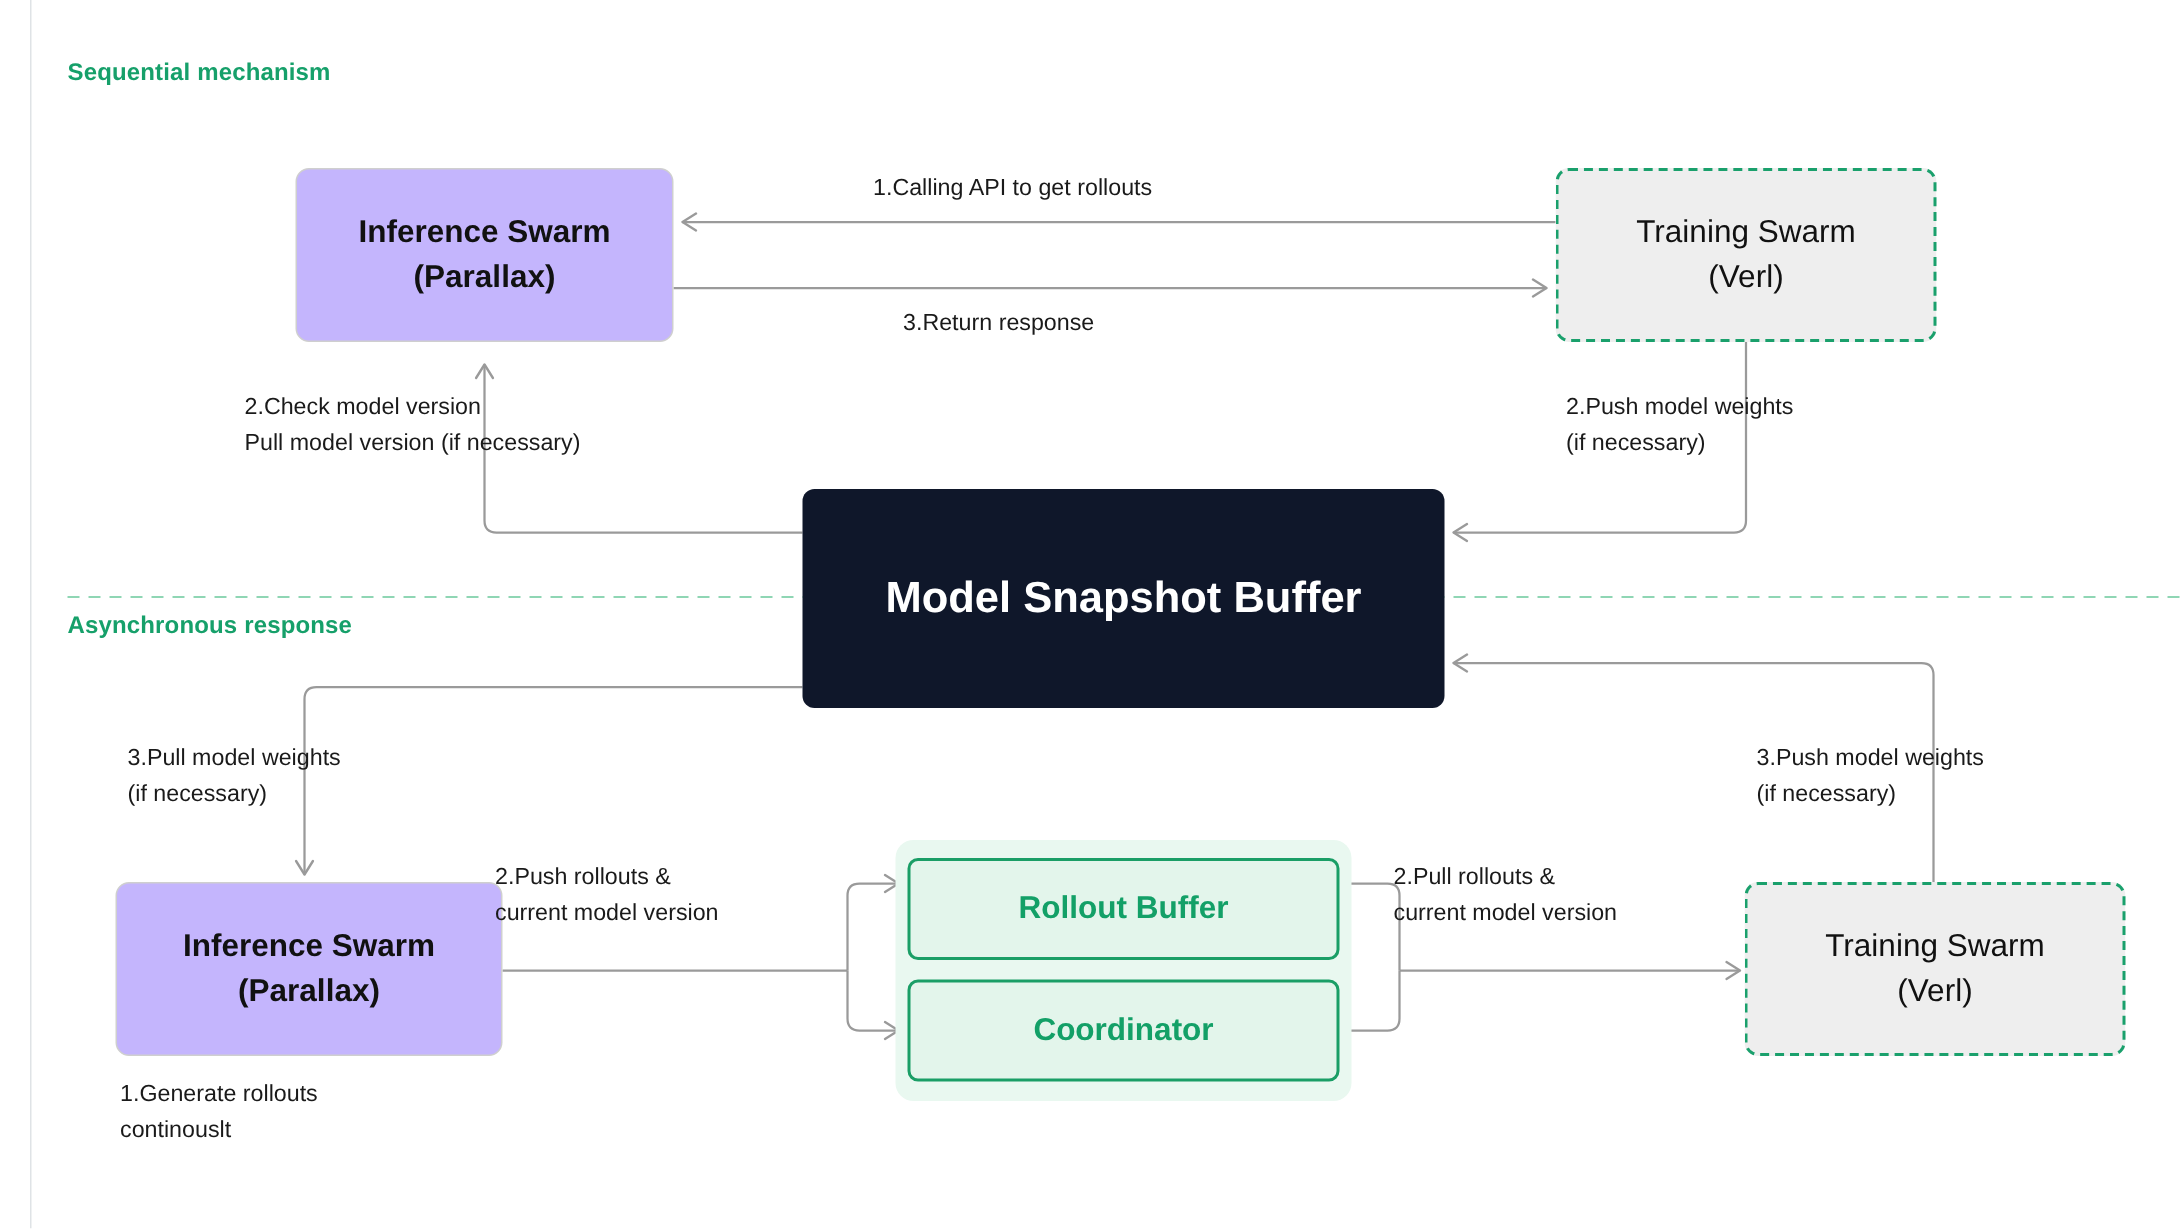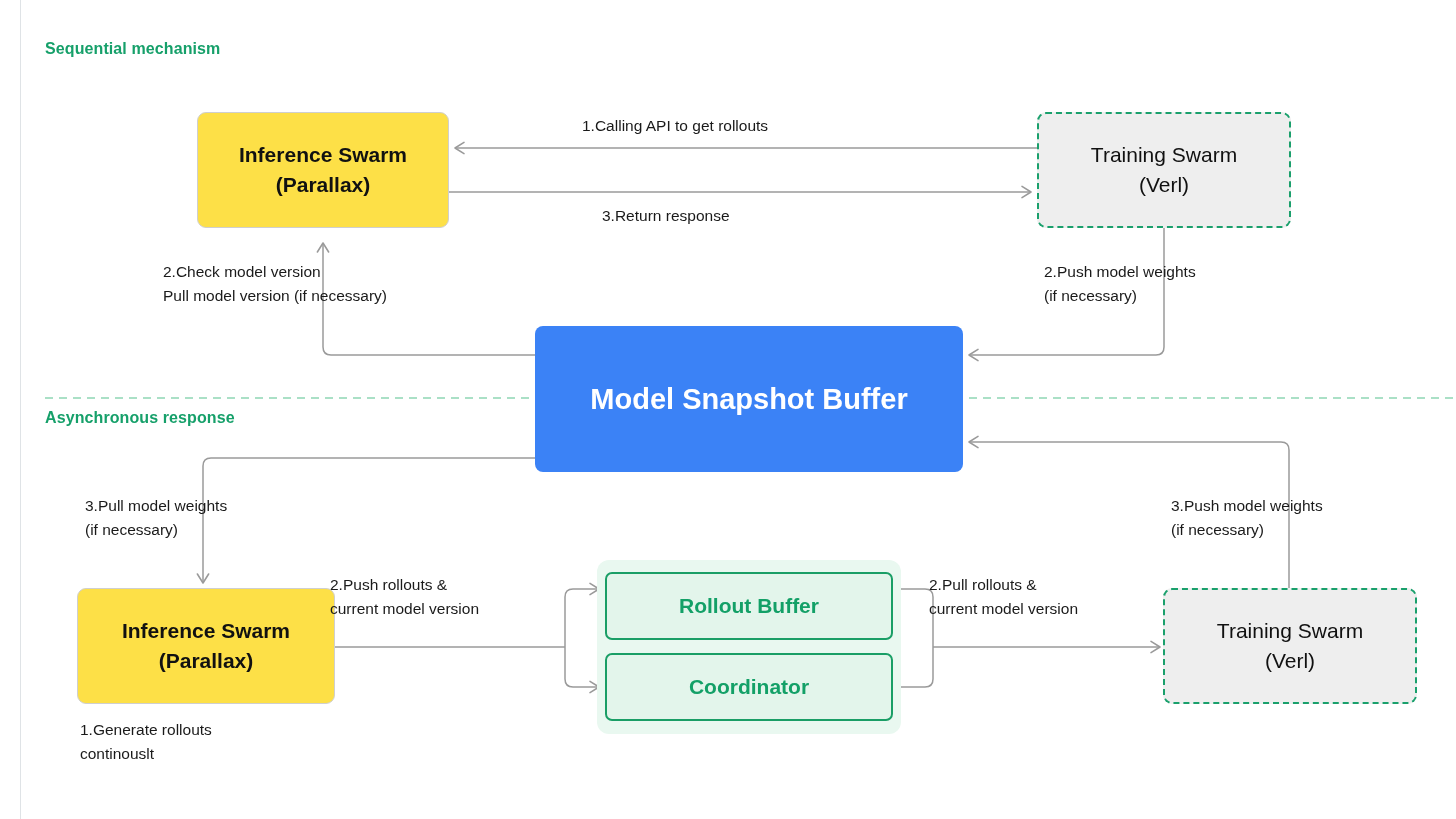--- a/index.html
+++ b/index.html
@@ -33,37 +33,37 @@
   .node {
     position: absolute;
     display: flex; flex-direction: column;
     align-items: center; justify-content: center;
     text-align: center;
     border-radius: 9px;
   }
   .node .ln { display: block; white-space: nowrap; }
 
   .node-grey {
-    background: #fde047;
+    background: #c4b5fd;
     border: 1px solid #cfcfcf;
     color: #111111;
     font-size: 21px;
     font-weight: 700;
     line-height: 30px;
   }
   .node-dashed {
     background: #eeeeee;
     border: 2px dashed #1aa06c;
     color: #111111;
     font-size: 21px;
     font-weight: 400;
     line-height: 30px;
   }
   .node-green {
-    background: #3b82f6;
+    background: #0f172a;
     color: #ffffff;
     font-size: 29px;
     font-weight: 700;
     border-radius: 8px;
   }
   .group-panel {
     position: absolute;
     background: #e9f8f0;
     border-radius: 12px;
   }

